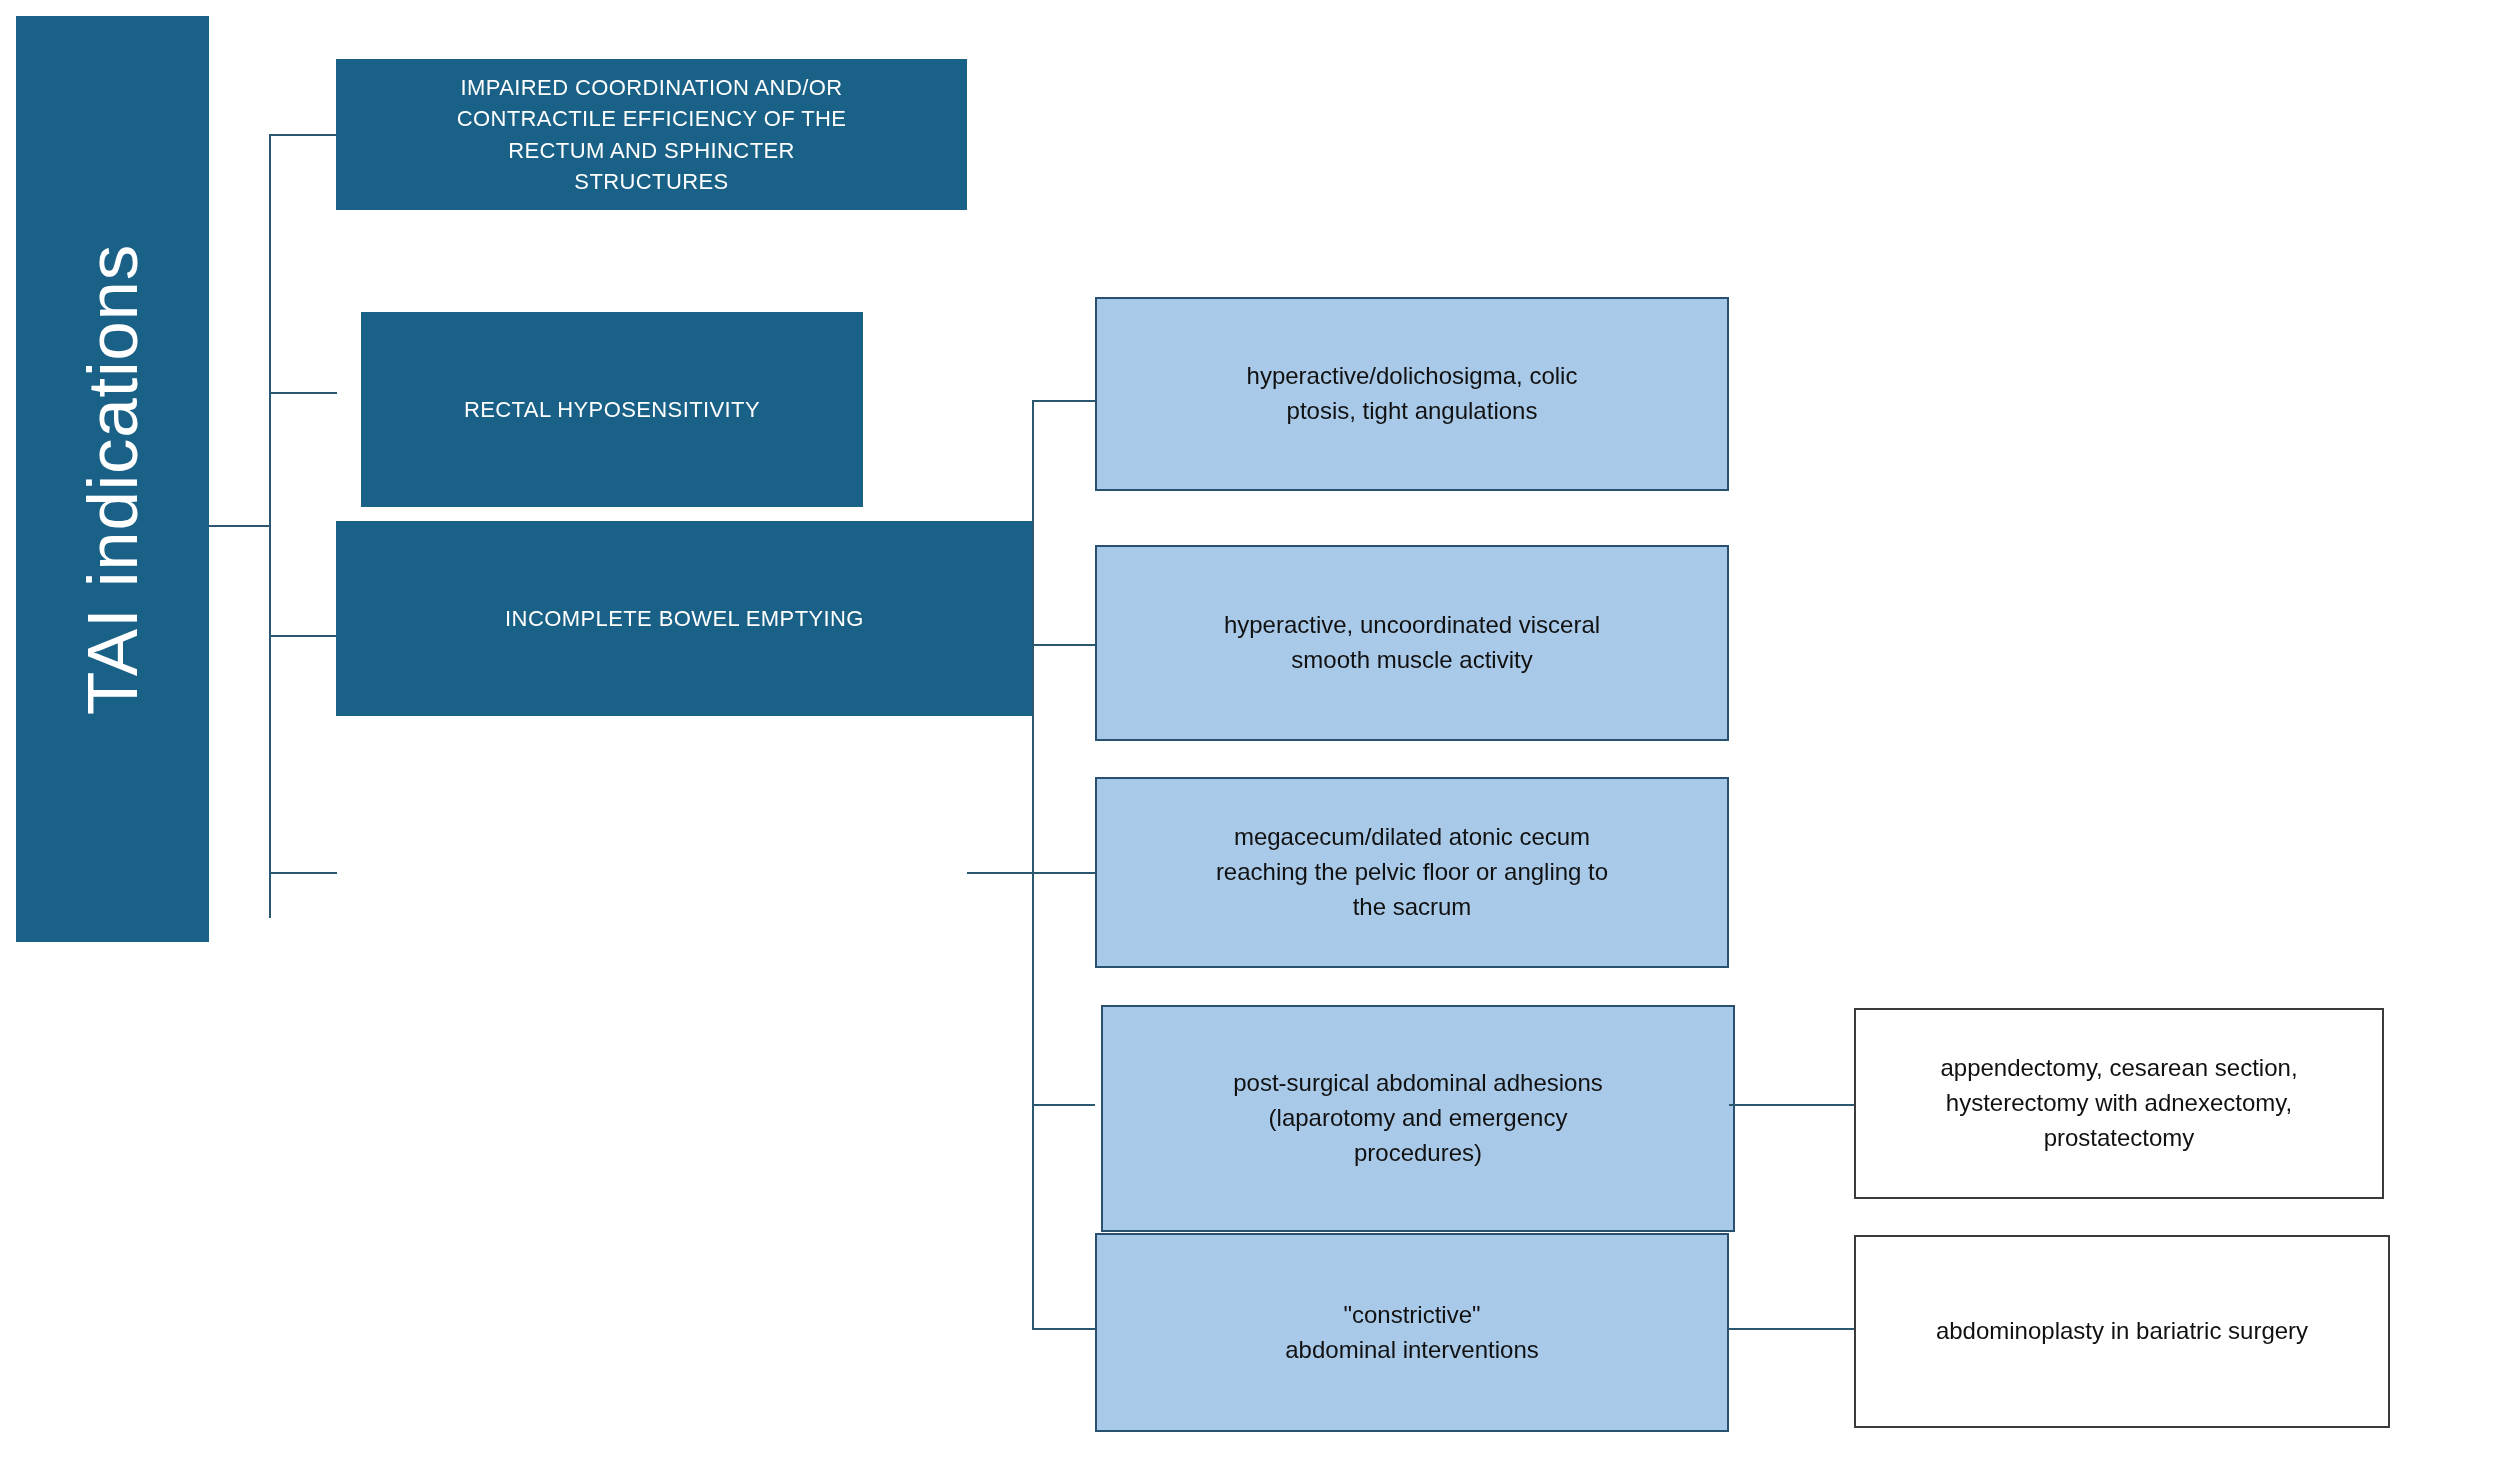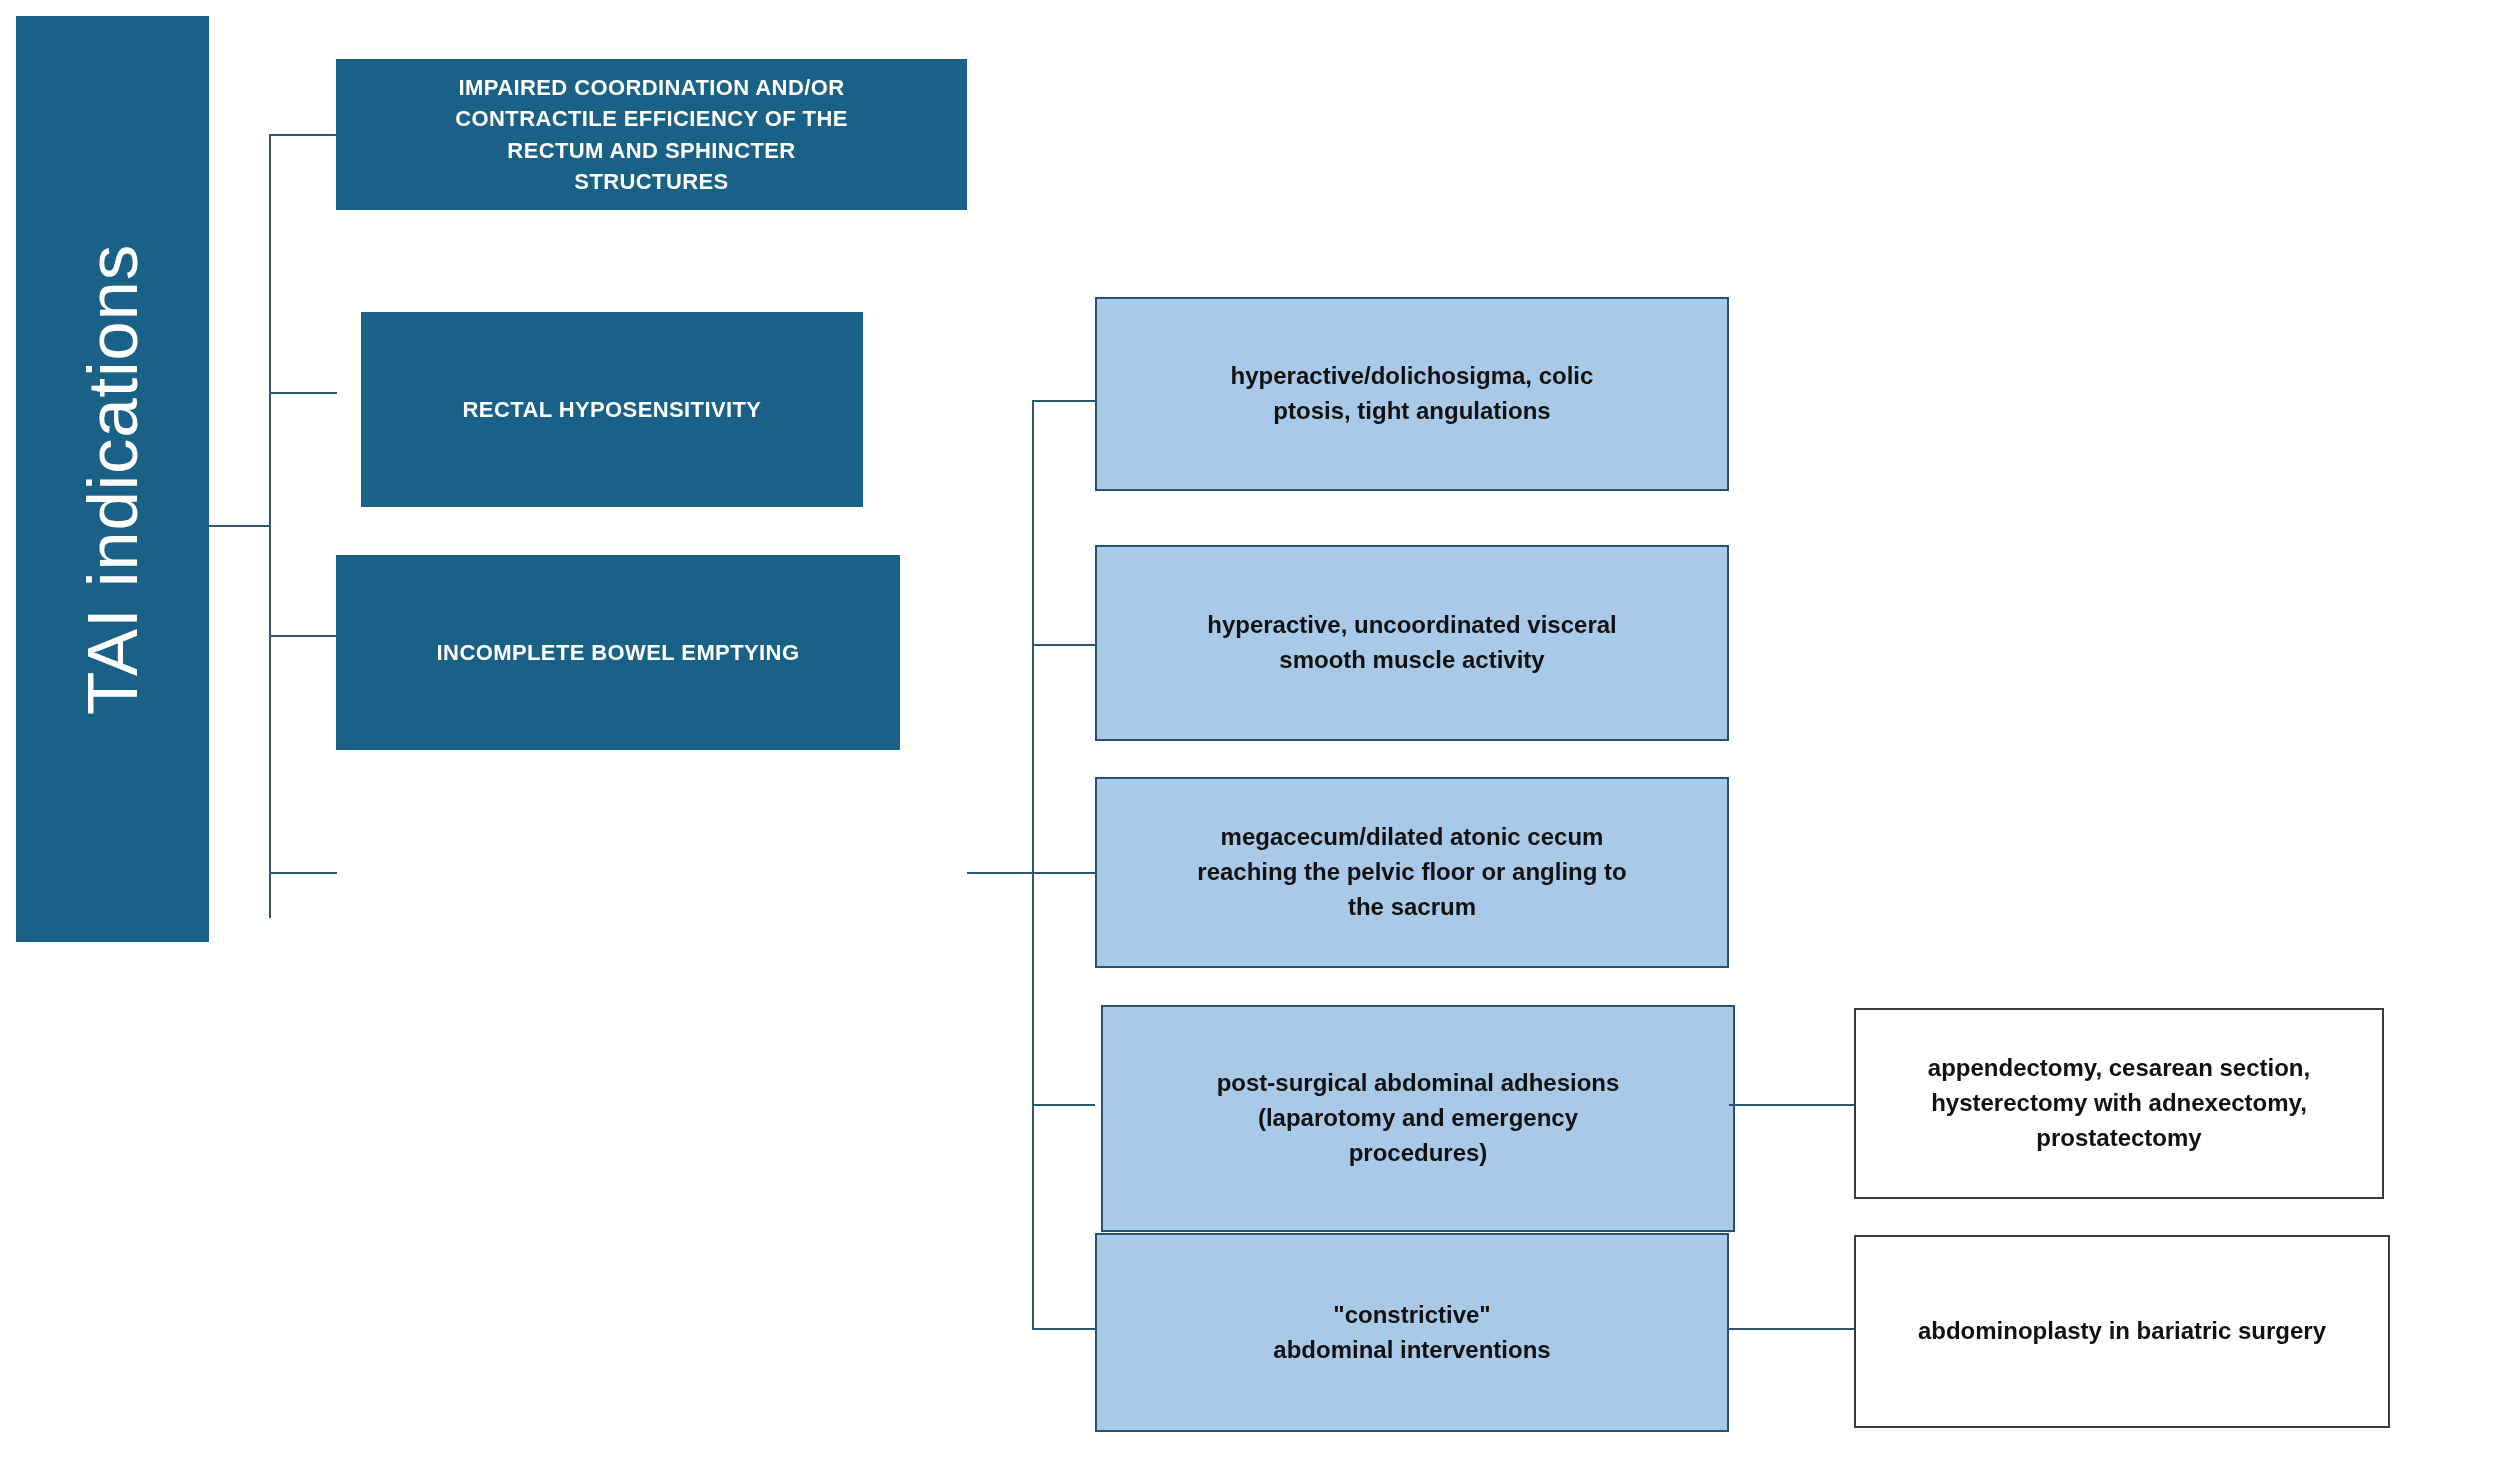--- a/index.html
+++ b/index.html
@@ -48,21 +48,20 @@
     display: flex;
     align-items: center;
     justify-content: center;
     text-align: center;
     padding: 5.9px 13.2px;
   }
   .node .node-text {
     display: block;
     width: 100%;
     white-space: pre-line;
-    font-weight: bold;
   }
 
   .node.level1 {
     background: #1a6187;
     color: #ffffff;
     font-size: 22px;
     line-height: 1.42;
     letter-spacing: 0.4px;
     border: 0.7px solid #1a6187;
   }
@@ -117,21 +116,21 @@
     <span class="node-text">IMPAIRED COORDINATION AND/OR
 CONTRACTILE EFFICIENCY OF THE
 RECTUM AND SPHINCTER
 STRUCTURES</span>
   </div>
 
   <div class="node level1" style="left:336px; top:312px; width:502px; height:195px;margin-left:25px;">
     <span class="node-text">RECTAL HYPOSENSITIVITY</span>
   </div>
 
-  <div class="node level1" style="left:336px; top:555px; width:564px; height:195px;">
+  <div class="node level1" style="left:336px; top:521px; width:697px; height:195px;">
     <span class="node-text">INCOMPLETE BOWEL EMPTYING</span>
   </div>
 
 
   <div class="conn-h" style="left:967px; top:872px; width:65px;"></div>
   <div class="conn-v" style="left:1032px; top:400px; height:928px;"></div>
   <div class="conn-h" style="left:1032px; top:400px; width:63px;"></div>
   <div class="conn-h" style="left:1032px; top:644px; width:63px;"></div>
   <div class="conn-h" style="left:1032px; top:872px; width:63px;"></div>
   <div class="conn-h" style="left:1032px; top:1104px; width:63px;"></div>

